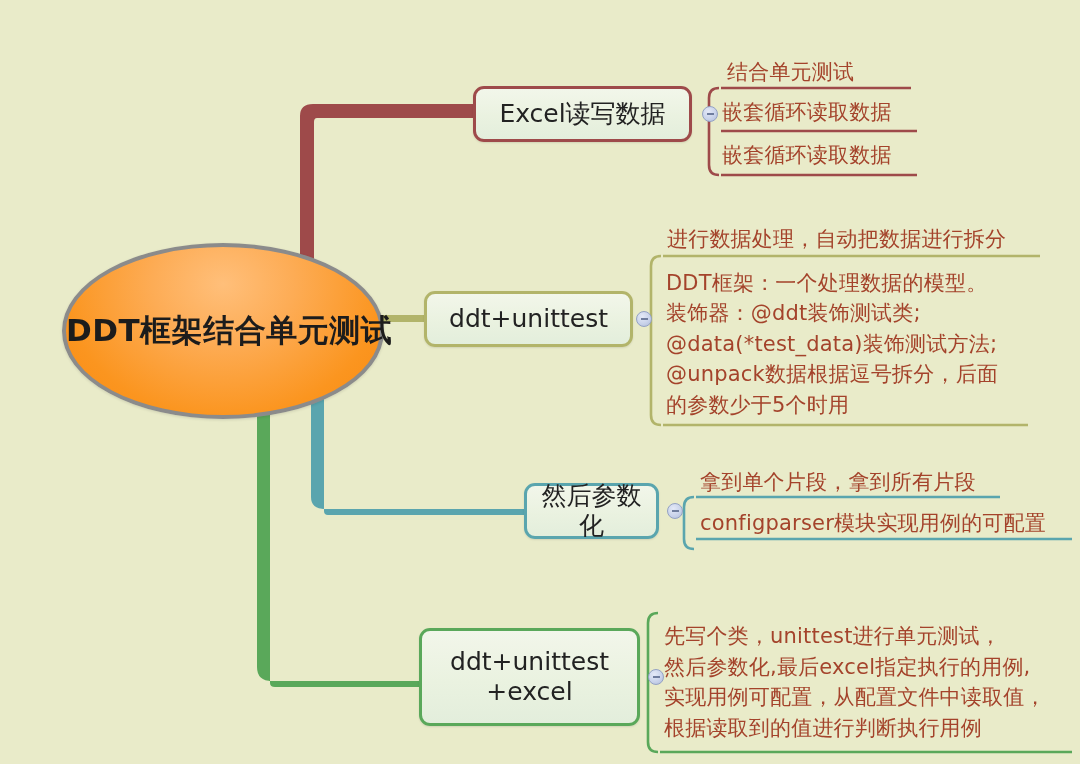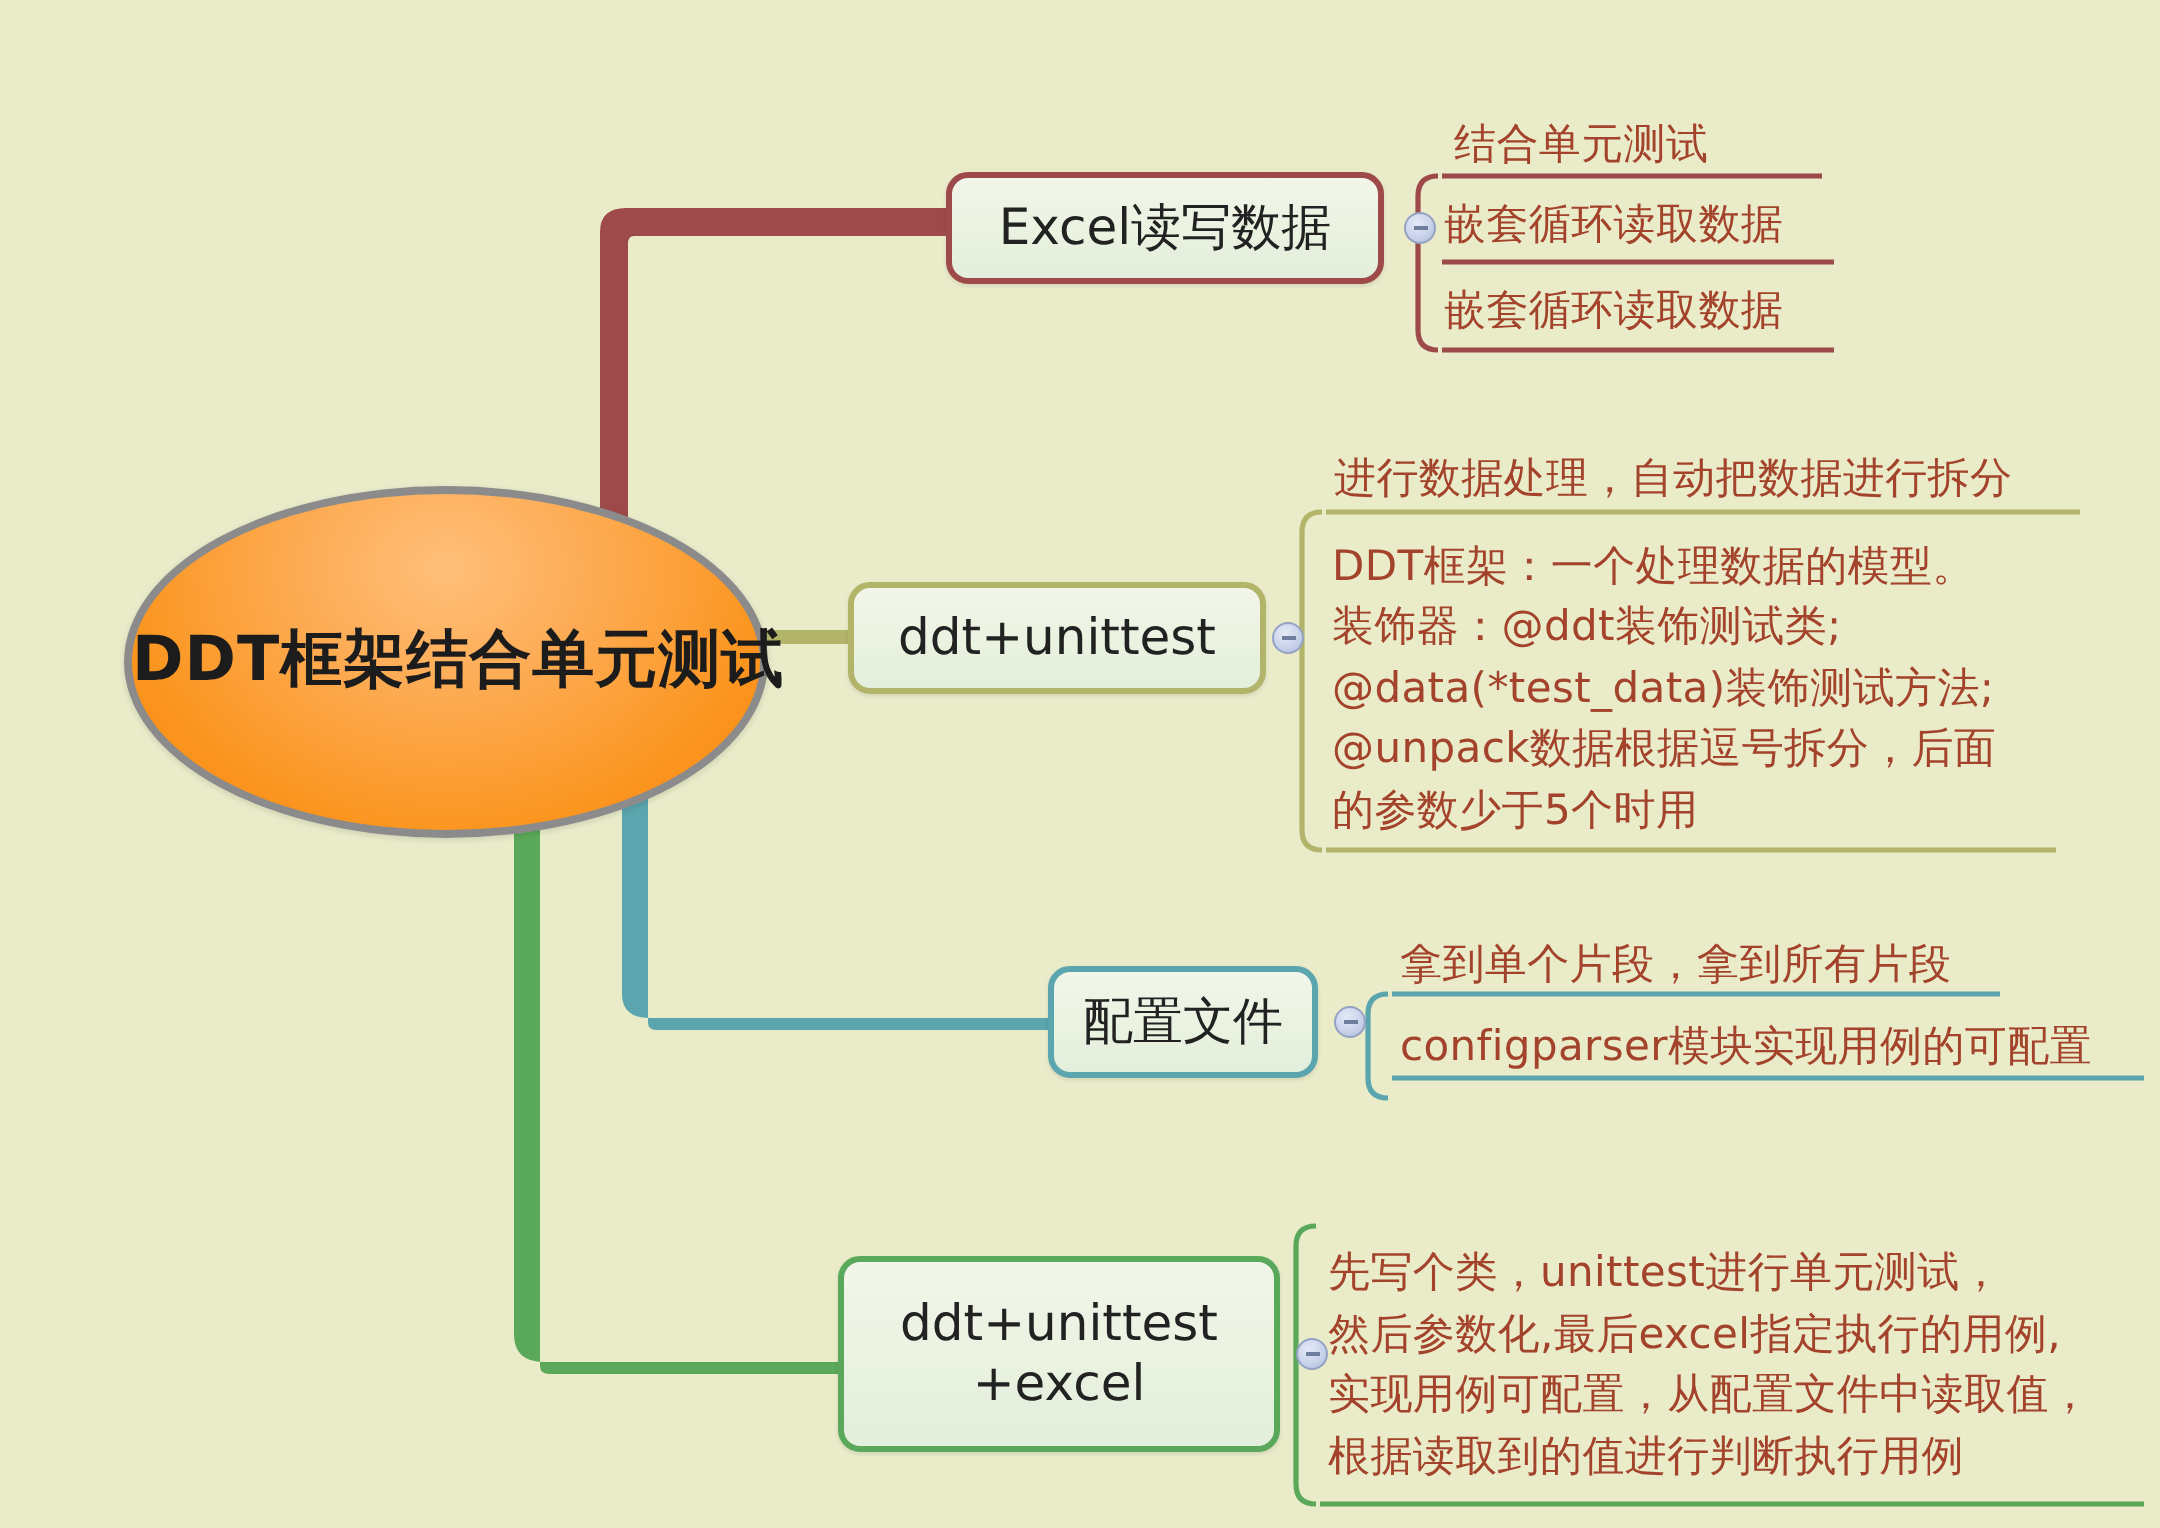--- a/index.html
+++ b/index.html
@@ -125,21 +125,21 @@
 
   <div class="topic" id="topic-excel">
     <span class="topic-label">Excel读写数据</span>
   </div>
 
   <div class="topic" id="topic-ddt">
     <span class="topic-label">ddt+unittest</span>
   </div>
 
   <div class="topic" id="topic-config">
-    <span class="topic-label">配置文件</span>
+    <span class="topic-label">然后参数化</span>
   </div>
 
   <div class="topic" id="topic-ddtexcel">
     <span class="topic-label">ddt+unittest
 +excel</span>
   </div>
 
   <div class="detail" id="det-excel-1">结合单元测试</div>
   <div class="detail" id="det-excel-2">嵌套循环读取数据</div>
   <div class="detail" id="det-excel-3">嵌套循环读取数据</div>

